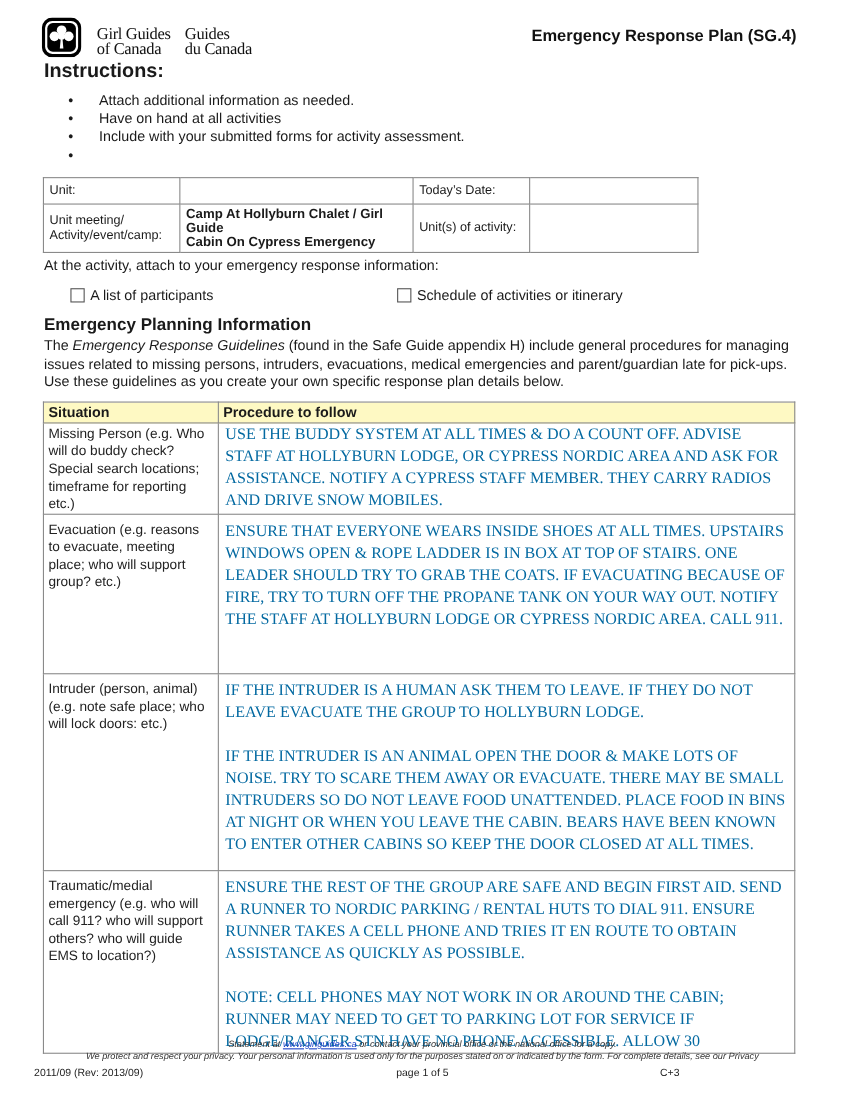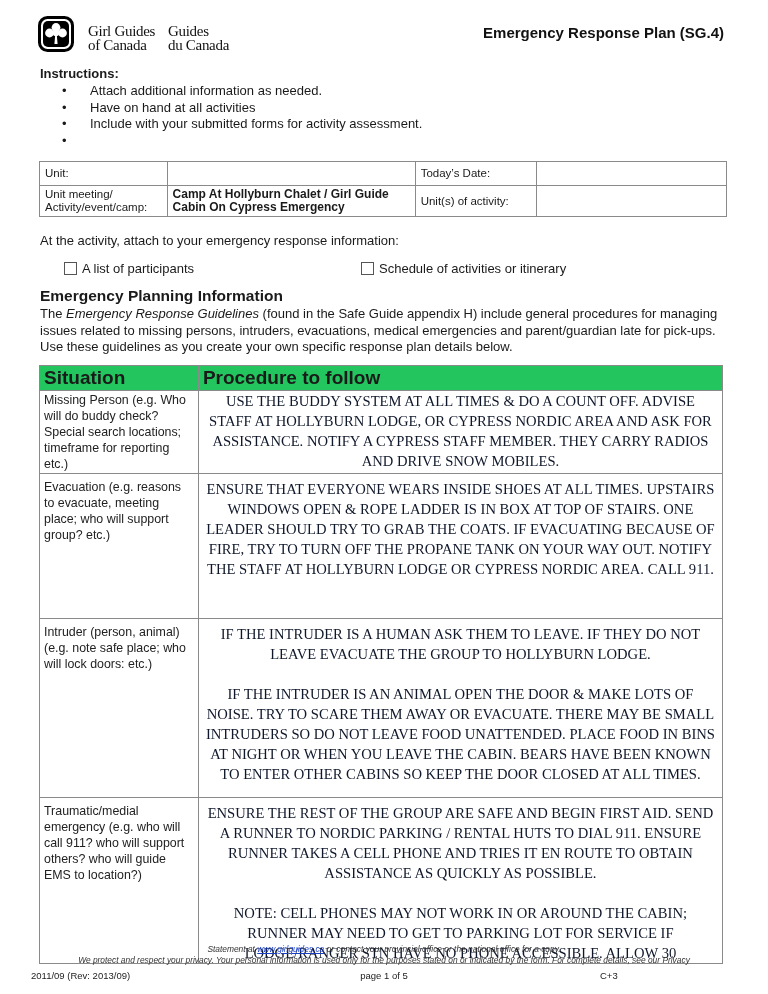--- a/index.html
+++ b/index.html
@@ -10,49 +10,49 @@
     .abs { position: absolute; }
 
     
     .logo-emblem { left: 38px; top: 16px; width: 36px; height: 36px; }
     .logo-text { top: 24px; font-family: "Liberation Serif", serif; font-size: 15px; line-height: 14px; color: #111; letter-spacing: -0.3px; }
     .logo-en { left: 88px; }
     .logo-fr { left: 168px; }
     .doc-title { right: 44px; top: 24px; font-size: 15px; font-weight: bold; color: #111; }
 
     
-    .instr-heading { left: 40px; top: 66px; font-size: 13px; font-weight: bold; }
+    .instr-heading { left: 40px; top: 54px; font-size: 18px; font-weight: bold; }
     .instr-list { left: 40px; top: 83px; margin: 0; padding: 0; list-style: none; font-size: 13px; line-height: 16.5px; }
     .instr-list li { position: relative; padding-left: 50px; }
     .instr-list li .bullet { position: absolute; left: 22px; top: 0; }
 
     
     table { border-collapse: collapse; }
-    .info-table { left: 39px; top: 161px; width: 688px; font-size: 11.5px; }
+    .info-table { left: 39px; top: 161px; width: 596px; font-size: 11.5px; }
     .info-table td { border: 1px solid #8a8a8a; padding: 2px 5px; vertical-align: middle; line-height: 13px; }
     .info-table tr.r1 td { height: 19px; }
     .info-table tr.r2 td { height: 25px; }
     .info-table .bold { font-weight: bold; font-size: 12px; }
 
     .attach-text { left: 40px; top: 233px; font-size: 13px; }
     .check-item { top: 261px; font-size: 13px; display: flex; align-items: center; }
     .check-box { width: 11px; height: 11px; border: 1px solid #555; margin-right: 5px; background: #fff; }
     .check-1 { left: 32px; padding-left: 32px; }
     .check-2 { left: 361px; }
 
     .section-title { left: 40px; top: 287px; font-size: 15.5px; font-weight: bold; }
     .section-para { left: 40px; top: 306px; width: 690px; font-size: 13px; line-height: 16.5px; }
     .section-para em { font-style: italic; }
 
     
     .plan-table { left: 39px; top: 365px; width: 684px; }
     .plan-table th, .plan-table td { border: 1px solid #8a8a8a; vertical-align: top; text-align: left; }
-    .plan-table th { background: #22c55e; font-size: 19px; font-weight: bold; padding: 1px 4px; height: 16px; }
+    .plan-table th { background: #fef9c3; font-size: 13px; font-weight: bold; padding: 1px 4px; height: 16px; }
     .plan-table td.sit { width: 150px; font-size: 12.4px; line-height: 16px; padding: 1px 4px; color: #222; }
-    .plan-table td.proc { font-family: "Liberation Serif", serif; font-size: 14.6px; line-height: 20px; padding: 0 6px 0 6px; color: #0f172a; text-align: center; }
+    .plan-table td.proc { font-family: "Liberation Serif", serif; font-size: 14.6px; line-height: 20px; padding: 0 6px 0 6px; color: #0369a1; }
     .proc p { margin: 0; }
     .proc p + p { margin-top: 20px; }
     .row-missing td { height: 74px; }
     .row-evac td { height: 138px; }
     .row-evac td.proc, .row-evac td.sit { padding-top: 5px; }
     .row-intr td { height: 172px; }
     .row-intr td.proc, .row-intr td.sit { padding-top: 5px; }
     .row-trauma td { height: 152px; }
     .row-trauma td.proc, .row-trauma td.sit { padding-top: 5px; }
 

